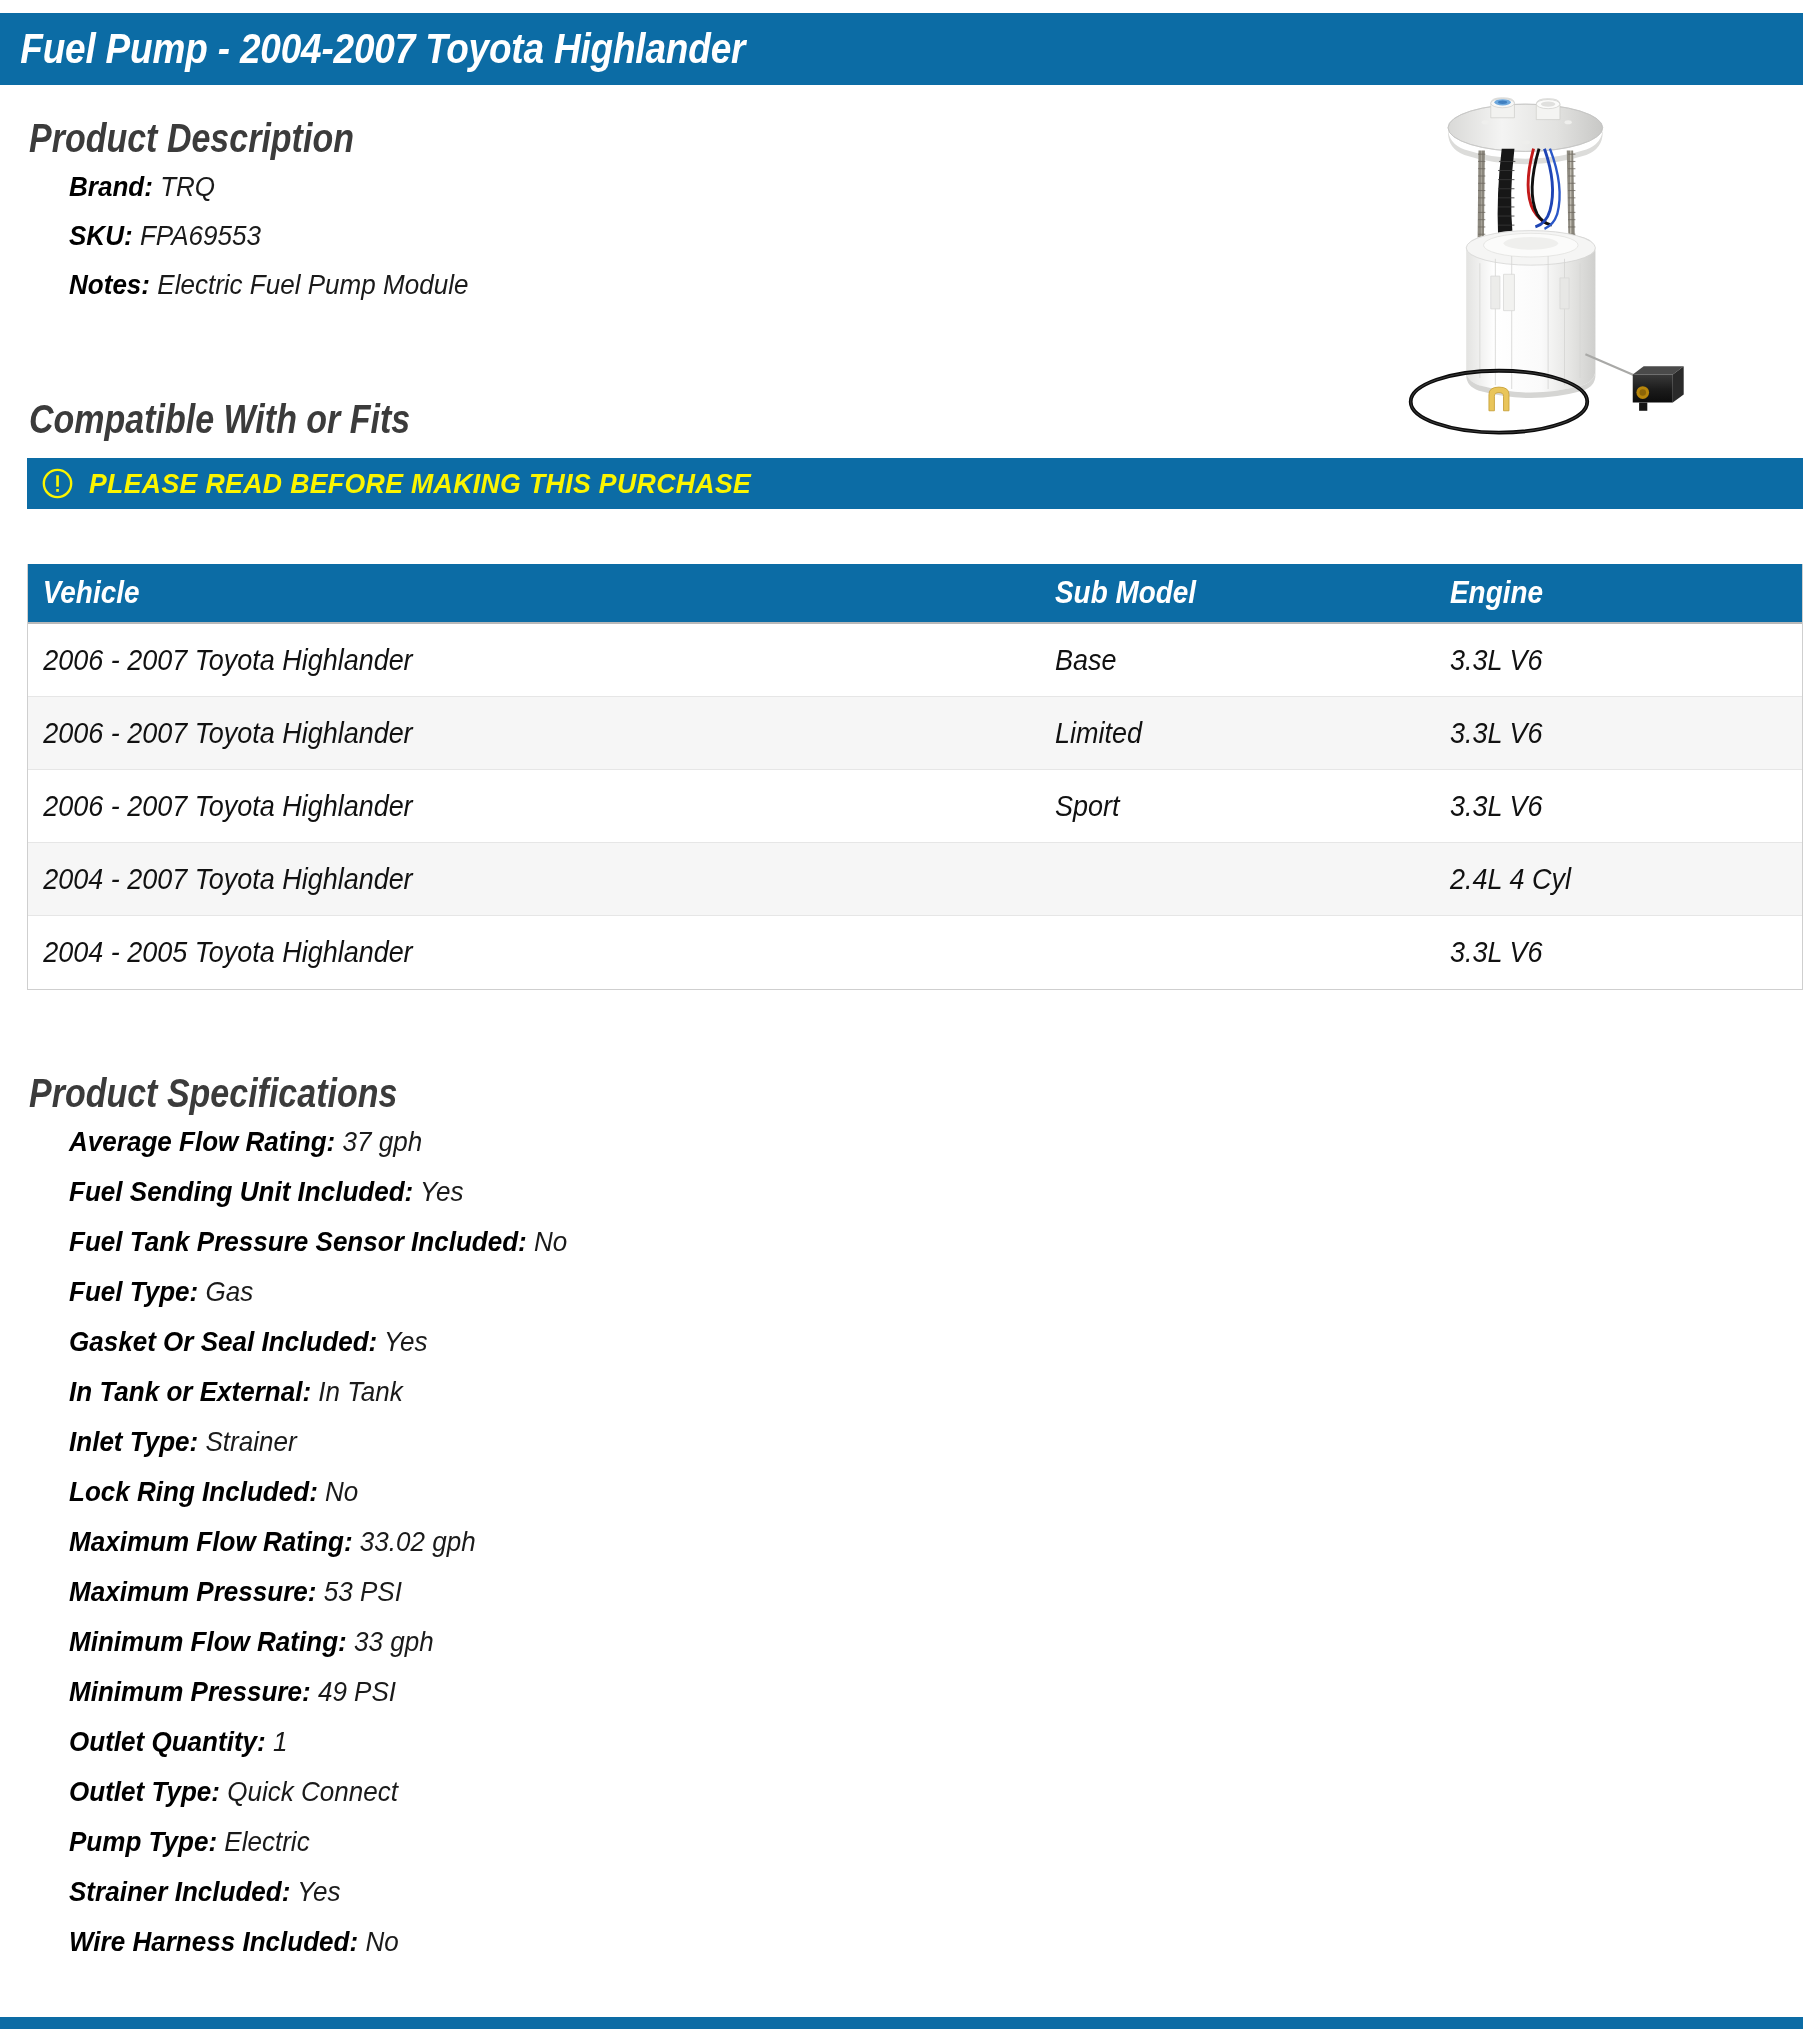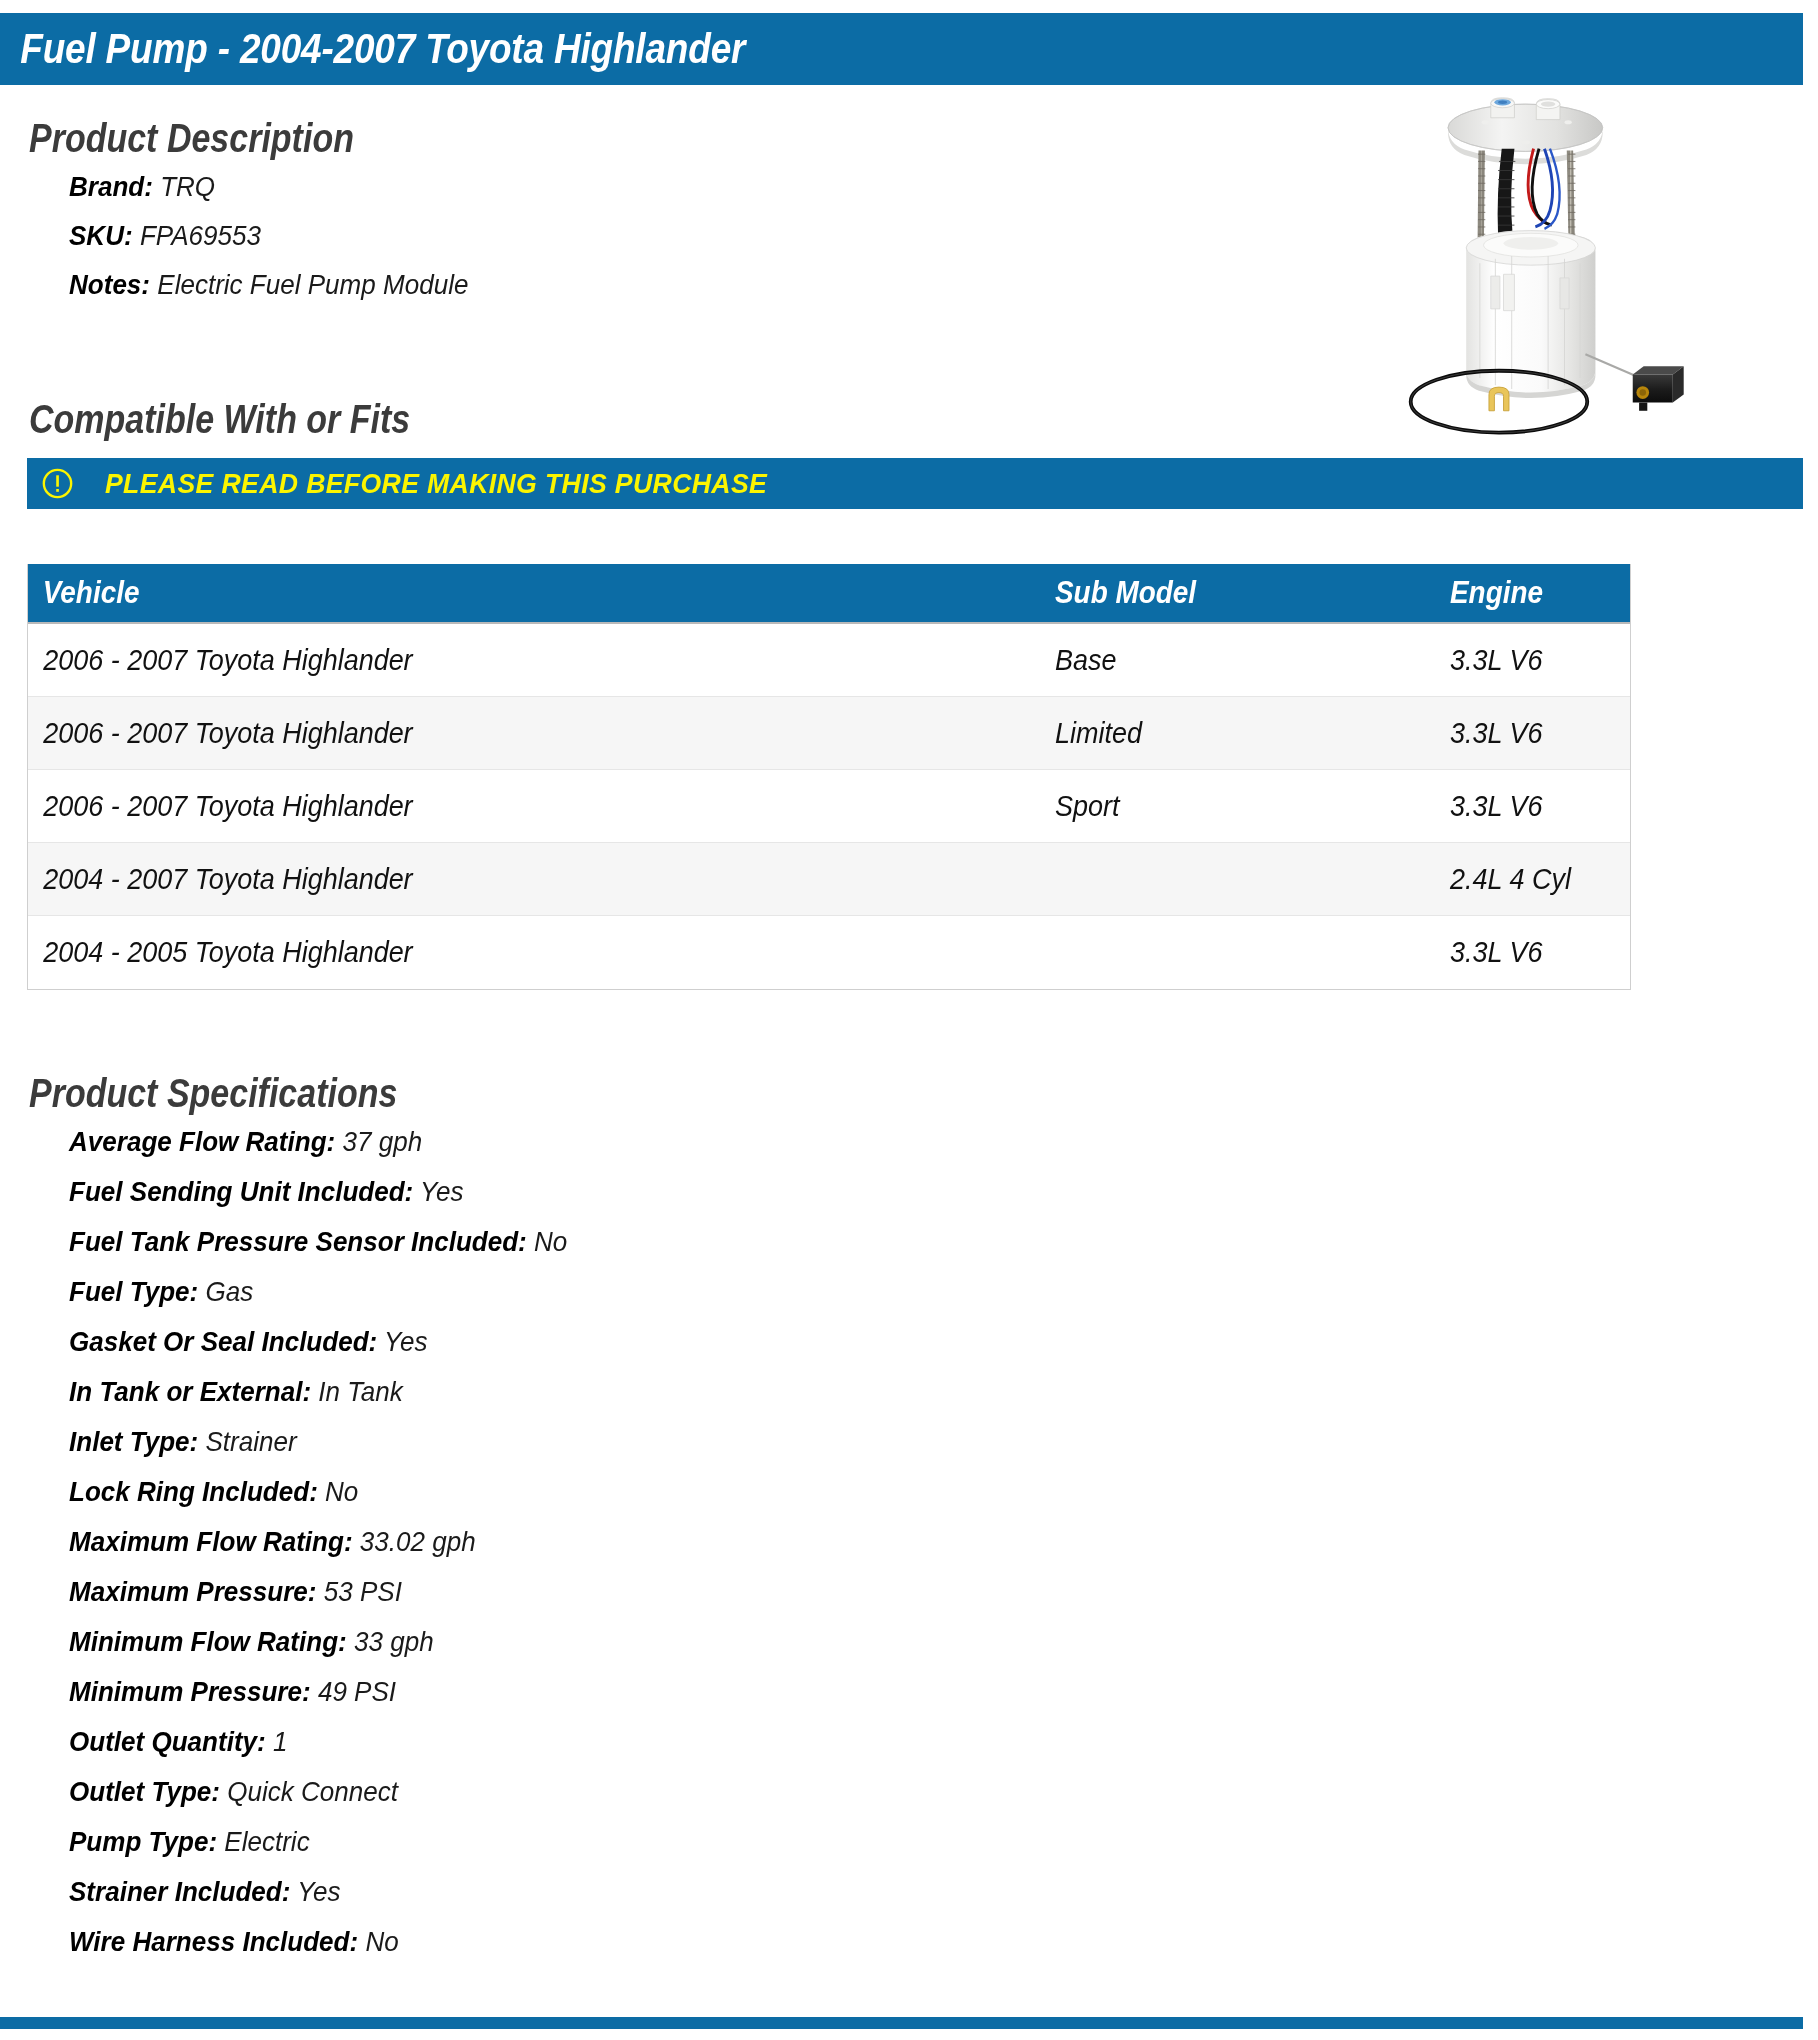--- a/index.html
+++ b/index.html
@@ -63,38 +63,38 @@
   .kv .v {
     font-family: "Liberation Sans Narrow", "Liberation Sans", sans-serif;
     font-weight: normal;
     color: #1a1a1a;
   }
 
   
   .warn-strip {
     position: absolute; left: 27px; top: 458px; width: 1776px; height: 51px;
     background: #0c6ca5;
-    display: flex; align-items: center; gap: 16px;
+    display: flex; align-items: center;
   }
   .warn-icon { margin-left: 14.5px; width: 31px; height: 31px; display:block; flex:none; }
   .warn-text {
     margin-left: 16.4px;
     color: #fcf500;
     font-family: "Liberation Sans Narrow", "Liberation Sans", sans-serif;
     font-weight: bold;
     font-size: 28px;
     letter-spacing: 0.4px;
     white-space: nowrap;
     transform: scaleX(0.95);
     transform-origin: left center;
   }
 
   
   .fit-table {
-    position: absolute; left: 27px; top: 564px; width: 1604px;
+    position: absolute; left: 27px; top: 564px; width: 1776px;
     border: 0.9px solid #cfcfcf;
     border-top: none;
     background: #fff;
   }
   .fit-head {
     display: flex; align-items: center;
     height: 60px;
     background: #0c6ca5;
     border-bottom: 2.7px solid #b9b9b9;
   }

